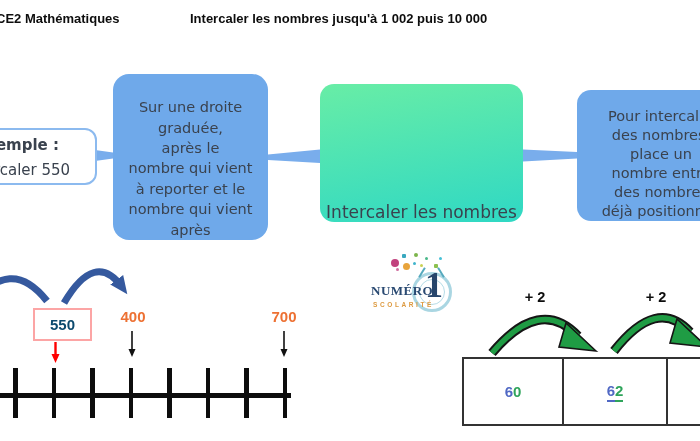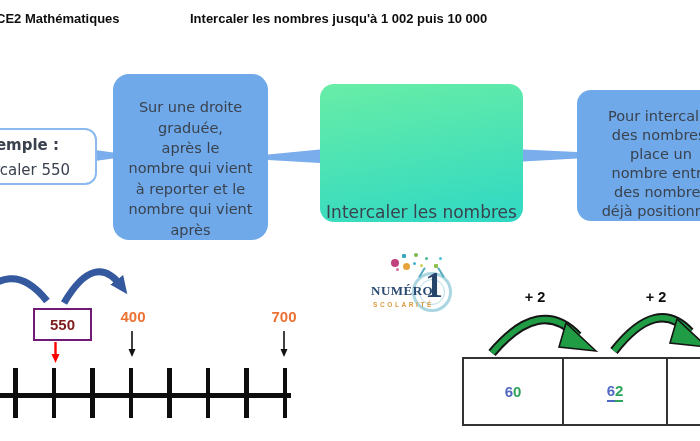--- a/index.html
+++ b/index.html
@@ -38,23 +38,23 @@
   .logo-ring2 { left:51px; top:27px; width:26px; height:26px; border:1.5px solid #a8d6e2; border-radius:50%; opacity:.85; }
   .logo-brand { left:3px; top:31px; font-family:"Liberation Serif", serif; font-weight:bold;
                 font-size:13px; letter-spacing:.5px; color:#2a4a72; }
   .logo-one   { left:57px; top:12px; font-family:"Liberation Serif", serif; font-weight:bold;
                 font-size:36px; color:#27456b; }
   .logo-sub   { left:5px; top:49px; font-size:6.5px; letter-spacing:2.6px; color:#dd9a40; font-weight:bold; }
   .dot { border-radius:50%; }
   .arm { width:2px; height:11px; background:#55a9bd; }
 
   
-  .nl-box550 { left:33px; top:308px; width:59px; height:33px; border:2px solid #701a75; background:#fff;
+  .nl-box550 { left:33px; top:308px; width:59px; height:33px; border:2px solid #fca5a5; background:#fff;
                display:flex; align-items:center; justify-content:center;
-               font-size:15px; font-weight:bold; color:#7f1d1d; z-index:2; }
+               font-size:15px; font-weight:bold; color:#0c4a6e; z-index:2; }
   .nl-label { width:50px; text-align:center; font-size:15px; font-weight:bold; color:#ed7133; z-index:2; }
   .nl-600 { left:108px; top:308px; }
   .nl-700 { left:259px; top:308px; }
   .nl-line { left:0; top:393px; width:291px; height:4.5px; background:#0d0d0d; }
   .tick { position:absolute; top:368px; width:4.5px; height:50px; background:#0d0d0d; }
 
   
   .jump-label { width:44px; text-align:center; font-size:14.5px; font-weight:bold; color:#0d0d0d; z-index:2; }
   .jl-1 { left:513px; top:289px; }
   .jl-2 { left:634px; top:289px; }

